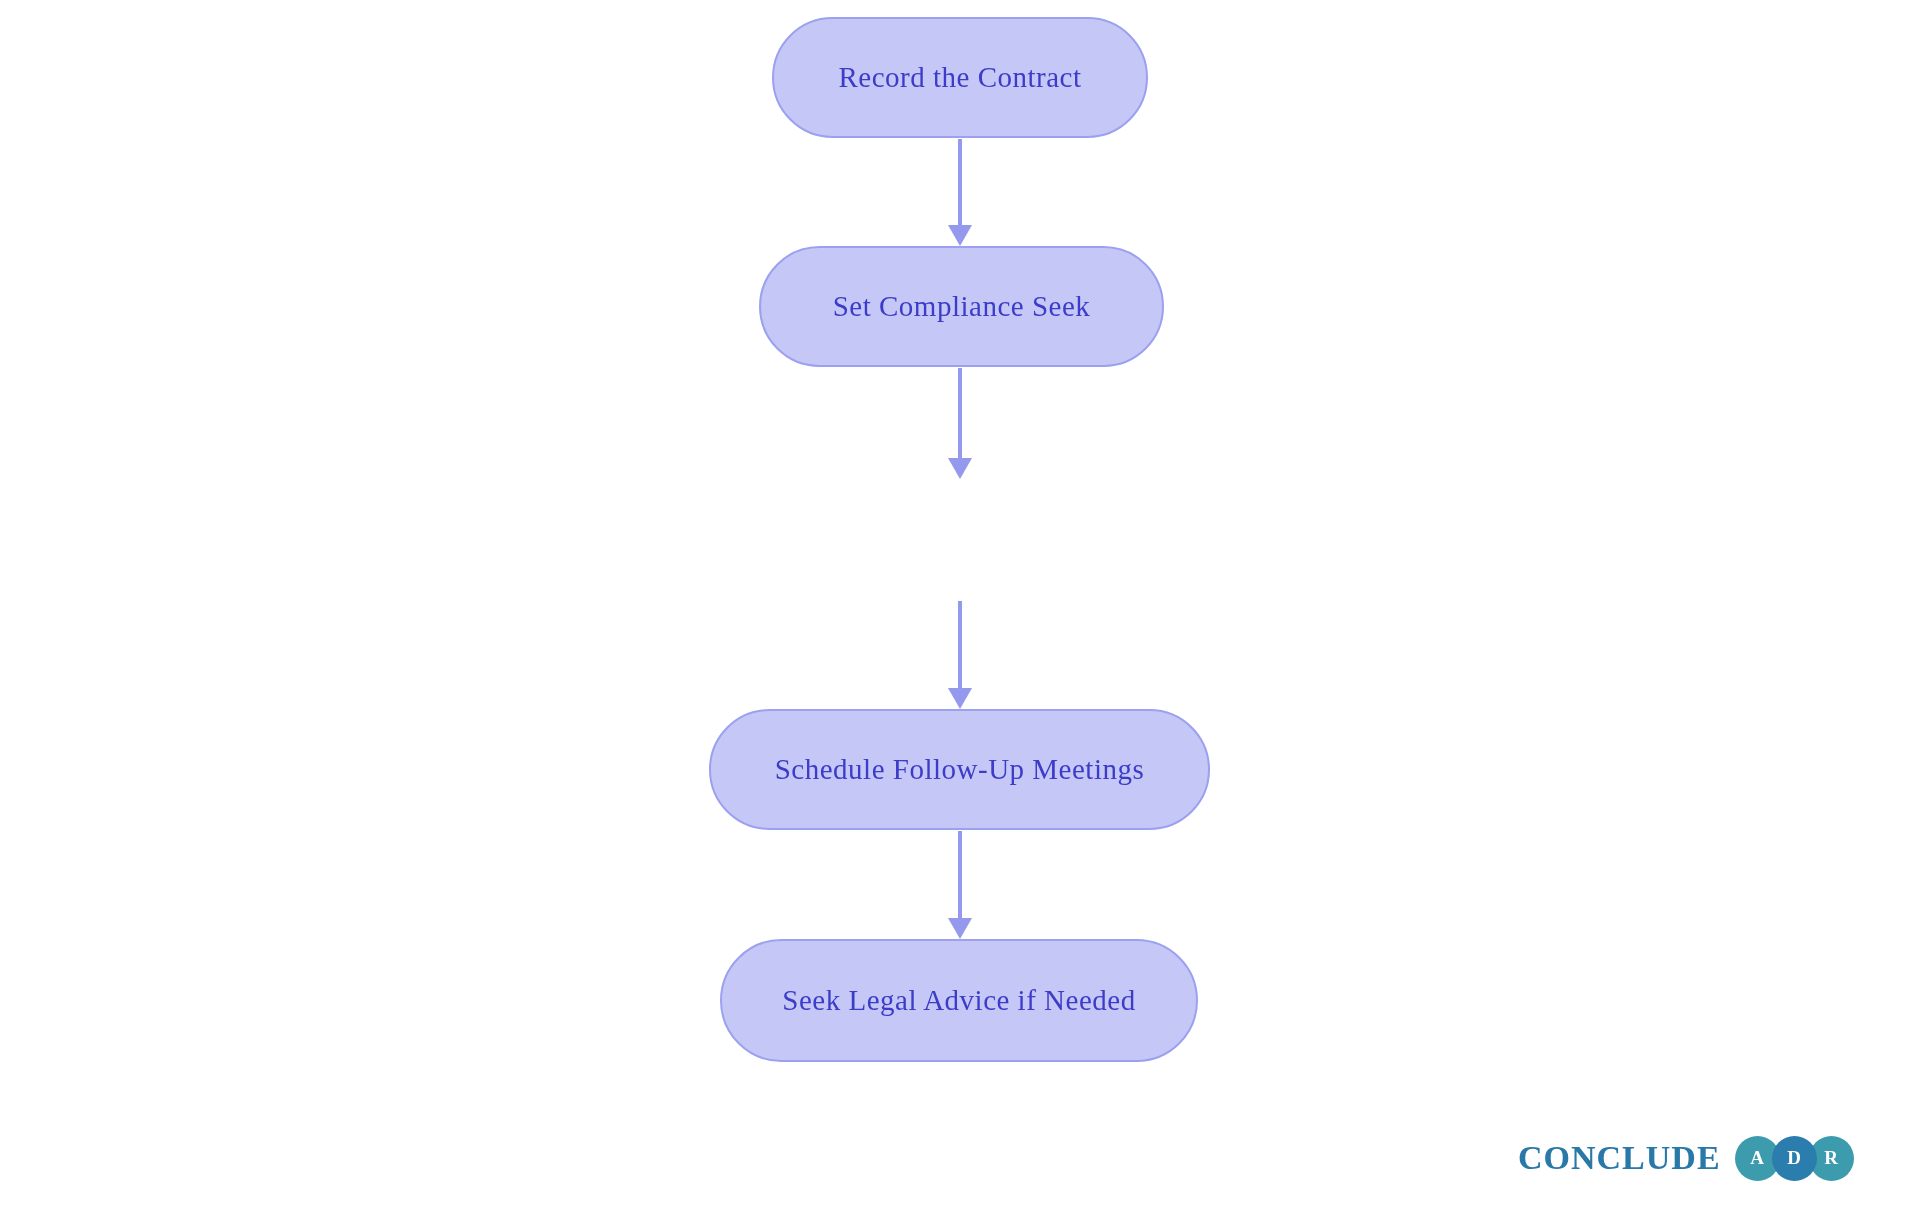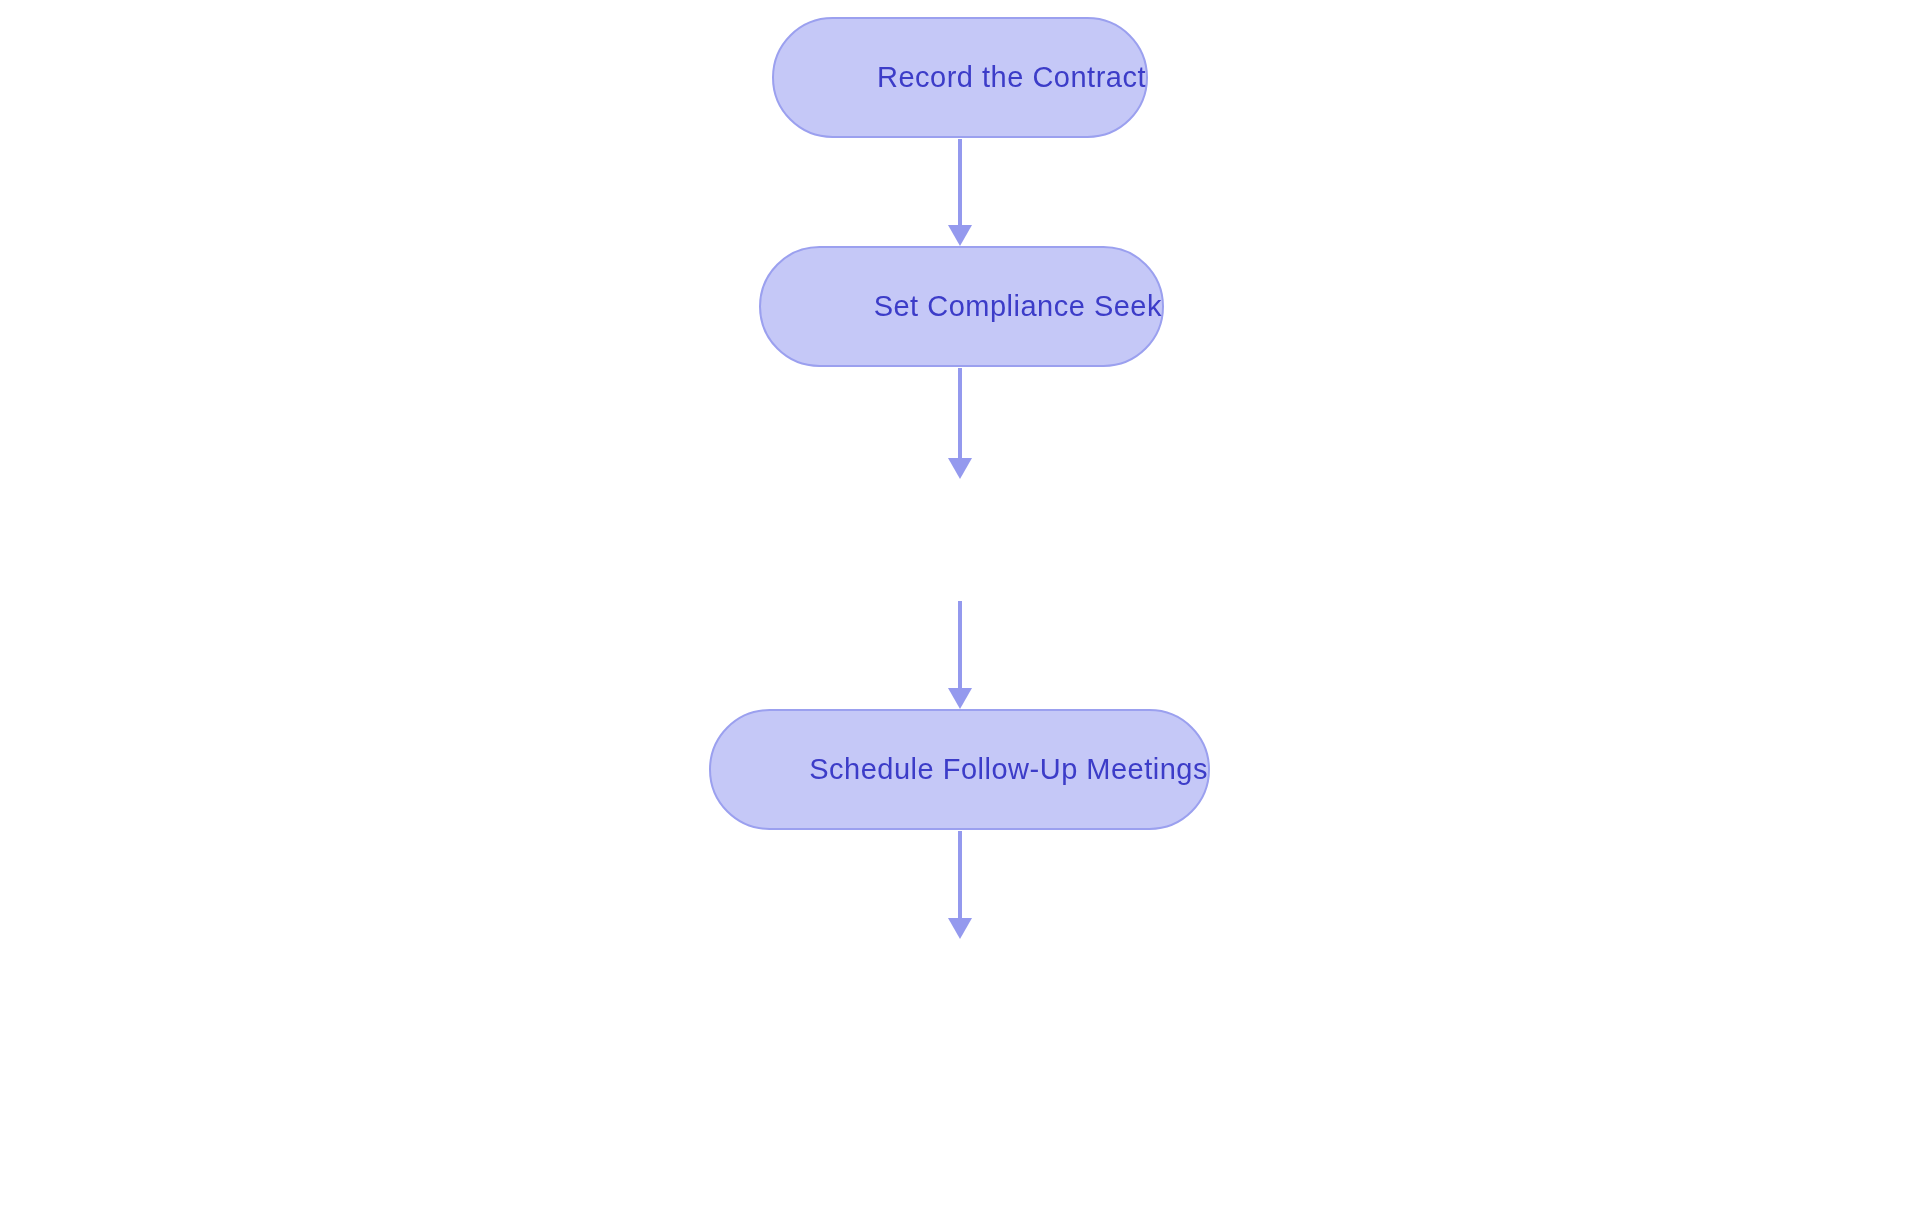--- a/index.html
+++ b/index.html
@@ -23,21 +23,22 @@
     overflow: hidden;
     font-family: "Liberation Sans", sans-serif;
   }
   .node {
     position: absolute;
     background: var(--node-fill);
     border: 2px solid var(--node-border);
     border-radius: 62px;
     display: flex;
     align-items: center;
-    justify-content: flex-end;
+    justify-content: center;
+    font-family: Liberation Serif, serif;
   }
   .node-label {
     font-size: 29px;
     color: var(--node-text);
     letter-spacing: 0.5px;
     white-space: nowrap;
   }
   .node-1 { left: 772px; top: 17px;  width: 376px; height: 121px; }
   .node-2 { left: 759px; top: 246px; width: 405px; height: 121px; }
   .node-3 { left: 775px; top: 479px; width: 369px; height: 121px; }
@@ -129,15 +130,24 @@
 
   <div class="node node-4">
     <span class="node-label">Schedule Follow-Up Meetings</span>
   </div>
 
   <div class="arrow arrow-4">
     <div class="arrow-shaft"></div>
     <div class="arrow-head"></div>
   </div>
 
+  <div class="node node-5">
+    <span class="node-label">Seek Legal Advice if Needed</span>
+  </div>
 
+  <div class="logo">
+    <span class="logo-text">CONCLUDE</span>
+    <span class="badge badge-a">A</span>
+    <span class="badge badge-d">D</span>
+    <span class="badge badge-r">R</span>
+  </div>
 
 </div>
 
 </body></html>

